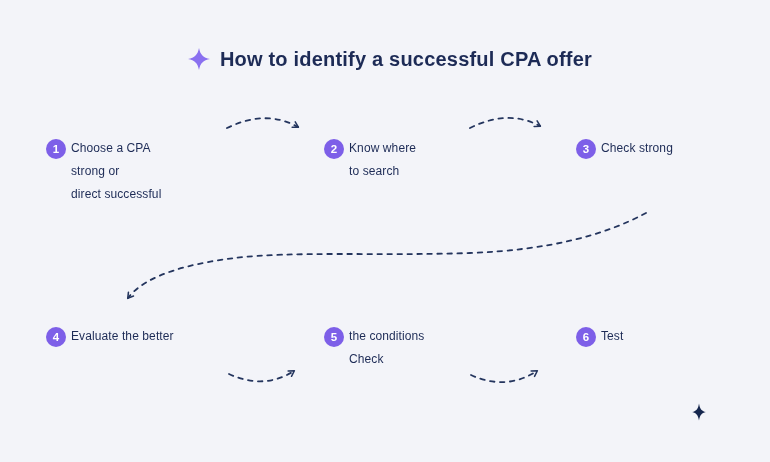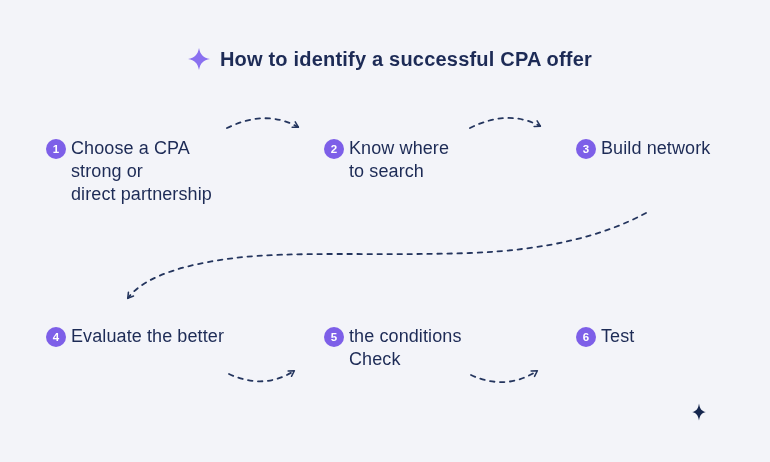--- a/index.html
+++ b/index.html
@@ -43,21 +43,21 @@
     border-radius: 50%;
     background: var(--accent-purple, #7d5fe8);
     color: var(--badge-text, #ffffff);
     font-size: 11.5px;
     font-weight: bold;
     display: flex;
     align-items: center;
     justify-content: center;
   }
   .lines {
-    font-size: 18px;
+    font-size: 12px;
     line-height: 23px;
     color: var(--text-navy, #1d2b56);
     letter-spacing: 0.1px;
     white-space: nowrap;
   }
   .arrows {
     position: absolute;
     inset: 0;
     color: var(--arrow-navy, #24355e);
     pointer-events: none;
@@ -92,36 +92,36 @@
       <path fill="currentColor" d="M0 -11 C 1.3 -4.2, 4.2 -1.3, 11 0 C 4.2 1.3, 1.3 4.2, 0 11 C -1.3 4.2, -4.2 1.3, -11 0 C -4.2 -1.3, -1.3 -4.2, 0 -11 Z"></path>
     </svg>
     <div class="page-title">How to identify a successful CPA offer</div>
   </div>
 
   <div class="step" style="left:46px; top:137px;">
     <span class="badge">1</span>
     <div class="lines">
       <div>Choose a CPA</div>
       <div>strong or</div>
-      <div>direct partnership</div>
+      <div>direct successful</div>
     </div>
   </div>
 
   <div class="step" style="left:324px; top:137px;">
     <span class="badge">2</span>
     <div class="lines">
       <div>Know where</div>
       <div>to search</div>
     </div>
   </div>
 
   <div class="step" style="left:576px; top:137px;">
     <span class="badge">3</span>
     <div class="lines">
-      <div>Build network</div>
+      <div>Check strong</div>
     </div>
   </div>
 
   <div class="step" style="left:46px; top:325px;">
     <span class="badge">4</span>
     <div class="lines">
       <div>Evaluate the better</div>
     </div>
   </div>
 

